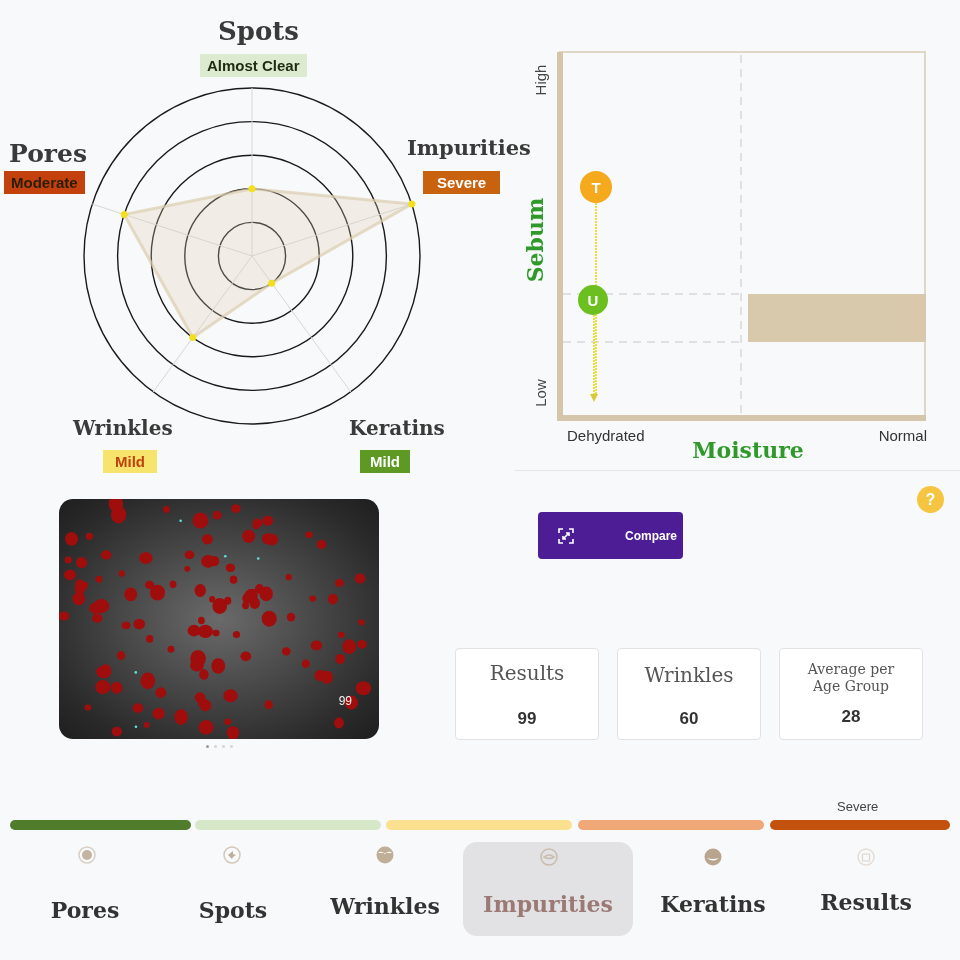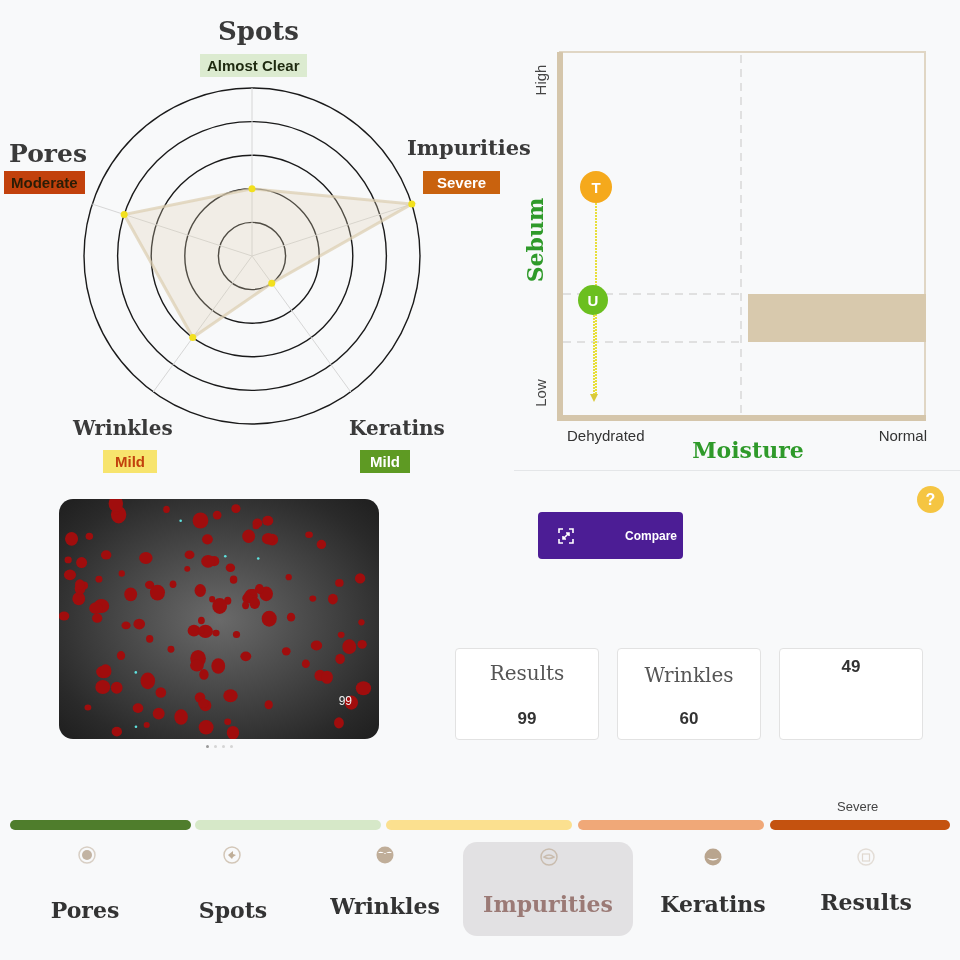--- a/index.html
+++ b/index.html
@@ -267,21 +267,22 @@
 
 <div class="stat-card" style="left:455px;">
   <div class="stat-title">Results</div>
   <div class="stat-value">99</div>
 </div>
 <div class="stat-card" style="left:617px;">
   <div class="stat-title" style="margin-top:14px;">Wrinkles</div>
   <div class="stat-value" style="margin-top:12px;">60</div>
 </div>
 <div class="stat-card" style="left:779px;">
-  <div class="stat-value tight" style="margin-top:8px;">49</div>
+  <div class="stat-title small" style="padding:0 16px;">Average per Age Group</div>
+  <div class="stat-value tight" style="margin-top:8px;">28</div>
 </div>
 
 <div class="legend-label">Severe</div>
 <div class="legend-seg" style="left: 10px; width: 181px; background: rgb(79, 125, 44);"></div>
 <div class="legend-seg" style="left: 195px; width: 186px; background: rgb(214, 232, 200);"></div>
 <div class="legend-seg" style="left: 386px; width: 186px; background: rgb(251, 224, 143);"></div>
 <div class="legend-seg" style="left: 578px; width: 186px; background: rgb(240, 168, 120);"></div>
 <div class="legend-seg" style="left: 770px; width: 180px; background: rgb(196, 82, 15);"></div>
 
 <div class="nav-item" style="left:0px;">

